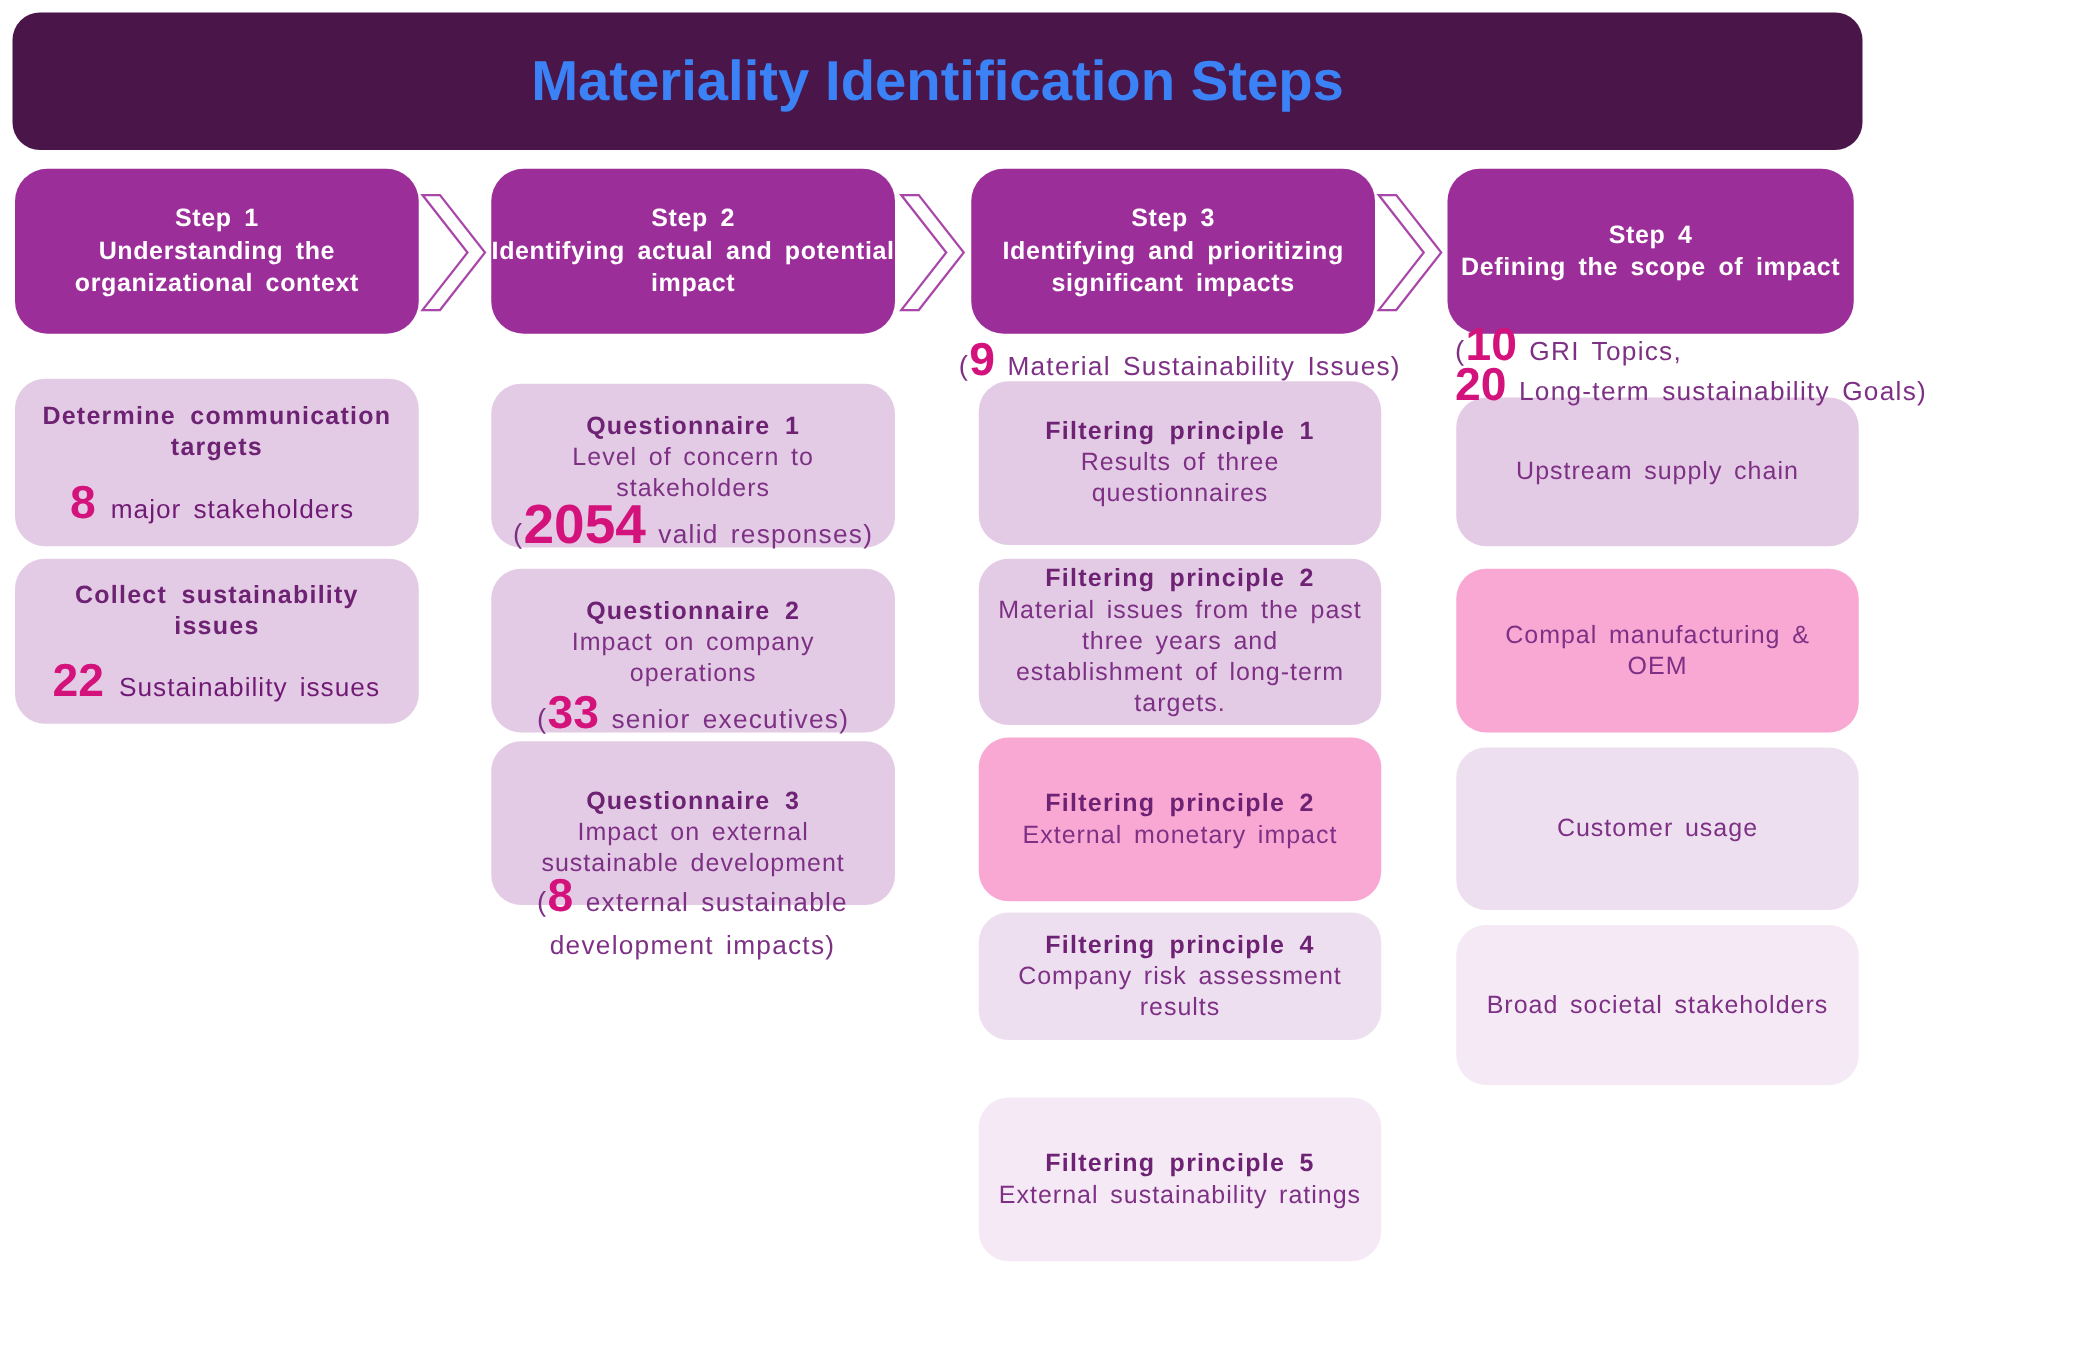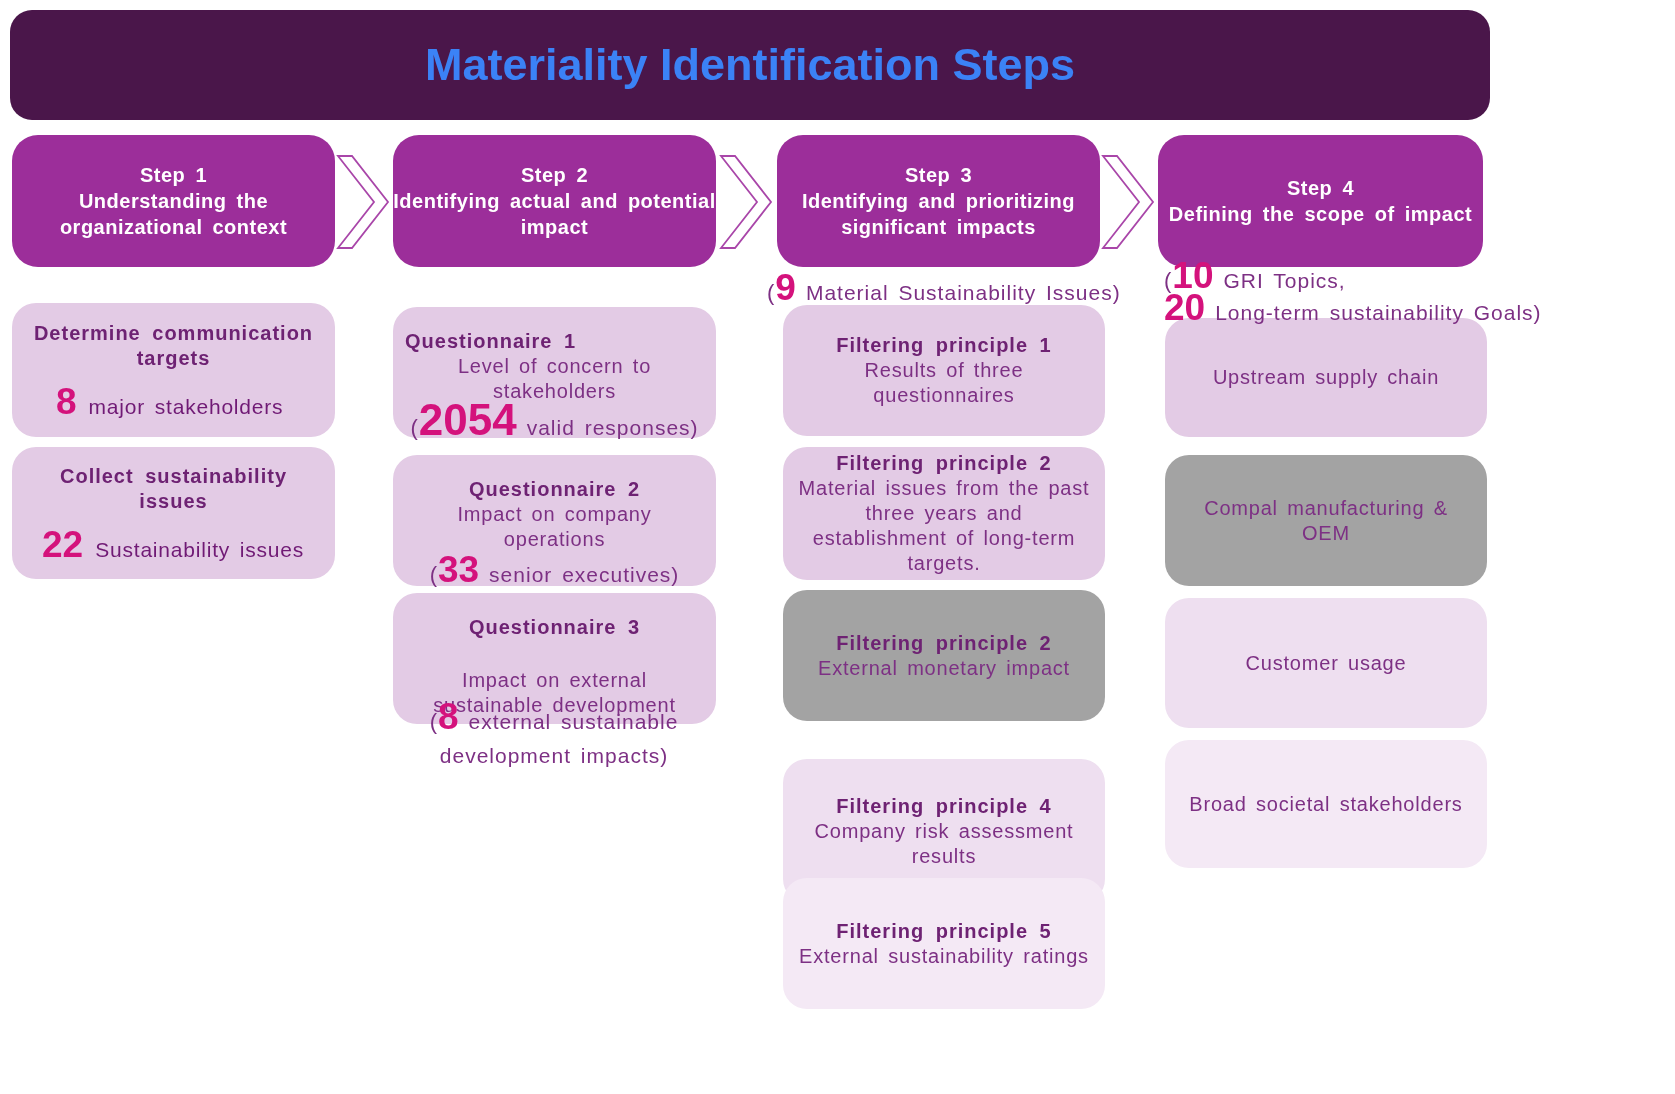--- a/index.html
+++ b/index.html
@@ -25,21 +25,21 @@
   }
   .s1{left:12px;width:323px}.s2{left:393px;width:323px}
   .s3{left:777px;width:323px}.s4{left:1158px;width:325px}
   .chev{position:absolute;top:146px;}
   
   .box{
     position:absolute;border-radius:24px;box-sizing:border-box;
     display:flex;flex-direction:column;align-items:center;justify-content:center;
     text-align:center;padding:6px 12px;
   }
-  .bg1{background:#e3cbe5}.bg2{background:#a3a3a3}.bg3{background:#eedff0}.bg4{background:#f4e9f5}
+  .bg1{background:#e3cbe5}.bg2{background:#f9a8d4}.bg3{background:#eedff0}.bg4{background:#f4e9f5}
   .h{color:#6e2273;font-weight:bold;font-size:20px;line-height:25px;letter-spacing:1px;word-spacing:5px;}
   .d{color:#7d3084;font-size:20px;line-height:25px;letter-spacing:.8px;word-spacing:3px;}
   
   .numline{display:flex;align-items:baseline;gap:12px;margin-top:12px;align-self:flex-start;}
   .numline .num{color:#d4127c;font-weight:bold;font-size:37px;line-height:1;}
   .numline .cap{color:#701a75;font-size:21px;letter-spacing:.8px;word-spacing:3px;}
   .pad44{padding-left:32px}.pad30{padding-left:18px}
   
   .ann{
     position:absolute;color:#7d3084;font-size:21px;letter-spacing:1px;word-spacing:3px;
@@ -96,37 +96,37 @@
     </div>
   </div>
   <div class="box bg1" style="left:12px;top:447px;width:323px;height:132px">
     <div class="h">Collect sustainability issues</div>
     <div class="numline pad30">
       <span class="num">22</span>
       <span class="cap">Sustainability issues</span>
     </div>
   </div>
 
-  <div class="box bg1" style="left:393px;top:307px;width:323px;height:131px;align-items:flex-start;justify-content:flex-start;padding-top:22px">
+  <div class="box bg1" style="left:393px;top:307px;width:323px;height:131px;align-items:center;justify-content:flex-start;padding-top:22px">
     <div class="h">Questionnaire 1</div>
     <div class="d">Level of concern to stakeholders</div>
   </div>
   <div id="c2a1" class="ann ann-center" style="left:373px;top:402px;width:363px">
     <span class="paren">(</span><span class="num">2054</span><span class="note">valid responses)</span>
   </div>
 
   <div class="box bg1" style="left:393px;top:455px;width:323px;height:131px;justify-content:flex-start;padding-top:22px">
     <div class="h">Questionnaire 2</div>
     <div class="d">Impact on company operations</div>
   </div>
   <div class="ann ann-center" style="left:373px;top:552px;width:363px">
     <span class="paren">(</span><span class="num">33</span><span class="note">senior executives)</span>
   </div>
 
-  <div class="box bg1" style="left:393px;top:593px;width:323px;height:131px;justify-content:space-between;padding-top:22px">
+  <div class="box bg1" style="left:393px;top:593px;width:323px;height:131px;justify-content:center;padding-top:22px">
     <div class="h">Questionnaire 3</div>
     <div class="d">Impact on external sustainable development</div>
   </div>
   <div class="ann ann-center ann-wrap" style="left:384px;top:700px;width:340px">
     <span class="paren">(</span><span class="num">8</span><span class="note">external sustainable development impacts)</span>
   </div>
 
   <div class="ann" style="left:767px;top:270px">
     <span class="paren">(</span><span class="num">9</span><span class="note">Material Sustainability Issues)</span>
   </div>
@@ -136,21 +136,21 @@
     <div class="d">Results of three questionnaires</div>
   </div>
   <div class="box bg1" style="left:783px;top:447px;width:322px;height:133px">
     <div class="h">Filtering principle 2</div>
     <div class="d">Material issues from the past three years and establishment of long-term targets.</div>
   </div>
   <div class="box bg2" style="left:783px;top:590px;width:322px;height:131px">
     <div class="h">Filtering principle 2</div>
     <div class="d">External monetary impact</div>
   </div>
-  <div class="box bg3" style="left:783px;top:759px;width:322px;height:144px">
+  <div class="box bg3" style="left:783px;top:730px;width:322px;height:102px">
     <div class="h">Filtering principle 4</div>
     <div class="d">Company risk assessment results</div>
   </div>
   <div class="box bg4" style="left:783px;top:878px;width:322px;height:131px">
     <div class="h">Filtering principle 5</div>
     <div class="d">External sustainability ratings</div>
   </div>
 
   <div class="ann" style="left:1164px;top:258px">
     <span class="paren">(</span><span class="num">10</span><span class="note">GRI Topics,</span>

